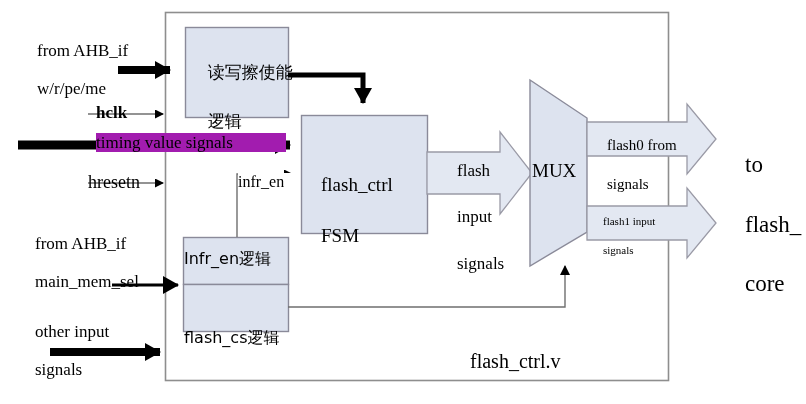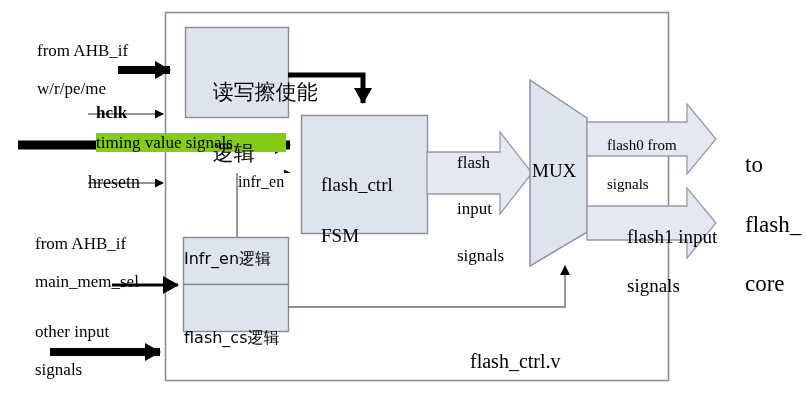--- a/index.html
+++ b/index.html
@@ -86,64 +86,64 @@
 
   </svg>
 
   <div class="lbl lbl-serif" style="left:20px; top:22px; width:150px; font-size:17px;">
     <span>from AHB_if</span><br>
     <span>w/r/pe/me</span>
   </div>
 
   <div class="lbl lbl-serif" style="left:96px; top:103px; width:60px; font-size:17px;font-weight:bold;">hclk</div>
 
-  <div class="lbl lbl-serif" style="left:96px; top:133px; width:190px; font-size:17px; background:#84cc16;">timing value signals</div>
+  <div class="lbl lbl-serif" style="left:96px; top:133px; width:190px; font-size:17px; background:#a21caf;">timing value signals</div>
 
   <div class="lbl lbl-serif" style="left:88px; top:172px; width:76px; font-size:18px;">hresetn</div>
 
   <div class="lbl lbl-serif" style="left:18px; top:215px; width:160px; font-size:17px;">
     <span>from AHB_if</span><br>
     <span>main_mem_sel</span><br>
   </div>
 
   <div class="lbl lbl-serif" style="left:18px; top:303px; width:150px; font-size:17px;">
     <span>other input</span><br>
     <span>signals</span>
   </div>
 
-  <div class="lbl lbl-cjk" style="left:186px; top:47px; width:102px; font-size:21px; line-height:1.45;">
+  <div class="lbl lbl-cjk" style="left:186px; top:35px; width:102px; font-size:17px; line-height:1.45;">
     <span>读写擦使能</span><br>
     <span>逻辑</span>
   </div>
 
   <div class="lbl lbl-cjk" style="left:184px; top:250px; width:104px; font-size:16px;">Infr_en逻辑</div>
 
   <div class="lbl lbl-serif" style="left:302px; top:146px; width:126px; font-size:19px; line-height:1.35;">
     <span>flash_ctrl</span><br>
     <span>FSM</span>
   </div>
 
   <div class="lbl lbl-cjk" style="left:184px; top:297px; width:104px; font-size:16px;margin-top:32px;">flash_cs逻辑</div>
 
   <div class="lbl lbl-serif" style="left:532px; top:160px; width:54px; font-size:19px;">MUX</div>
 
   <div class="lbl lbl-serif" style="left:238px; top:173px; width:62px; font-size:16px; background:#ffffff;">infr_en</div>
 
-  <div class="lbl lbl-serif" style="left:440px; top:128px; width:76px; font-size:17px; line-height:1.36;">
+  <div class="lbl lbl-serif" style="left:440px; top:136px; width:76px; font-size:17px; line-height:1.36;">
     <span>flash</span><br>
     <span>input</span><br>
     <span>signals</span>
   </div>
 
   <div class="lbl lbl-serif" style="left:592px; top:116px; width:110px; font-size:15px; line-height:1.3;">
     <span>flash0 from</span><br>
     <span>signals</span>
   </div>
 
-  <div class="lbl lbl-serif" style="left:608px; top:200px; width:110px; font-size:19px; line-height:1.3;">
+  <div class="lbl lbl-serif" style="left:592px; top:200px; width:110px; font-size:11px; line-height:1.3;">
     <span>flash1 input</span><br>
     <span>signals</span>
   </div>
 
   <div class="lbl lbl-serif" style="left:470px; top:350px; width:160px; font-size:20px;">flash_ctrl.v</div>
 
   <div class="lbl lbl-serif" style="left:722px; top:120px; width:82px; font-size:23px; line-height:1.3;">
     <span>to</span><br>
     <span>flash_</span><br>
     <span>core</span>

